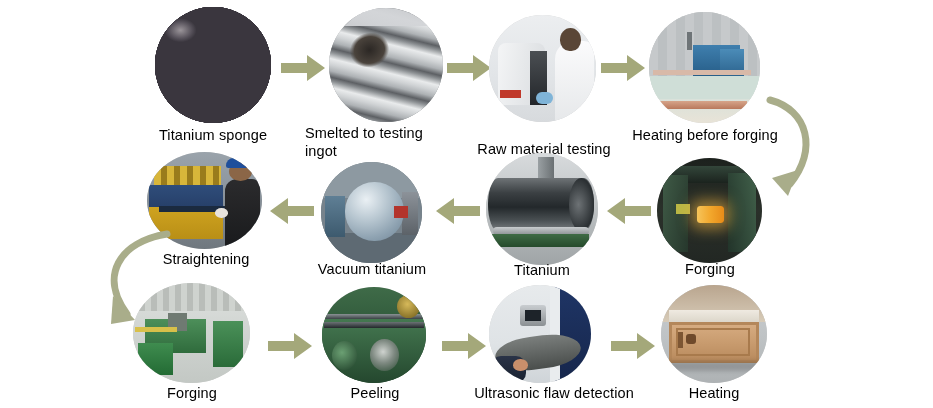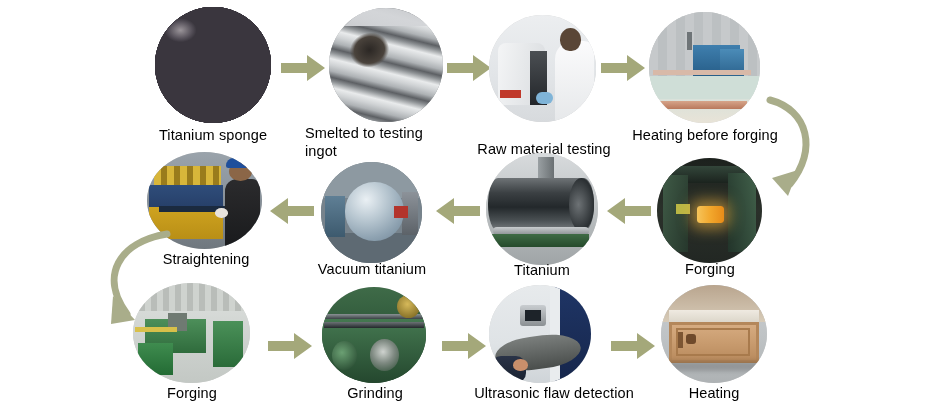--- a/index.html
+++ b/index.html
@@ -385,21 +385,21 @@
     <div class="photo" style="left:322px;top:287px;width:104px;height:96px;">
       <div class="scene sc-grind">
         <div class="body"></div>
           <div class="rod2"></div>
           <div class="rod"></div>
         <div class="chuck"></div>
           <div class="w1"></div>
           <div class="w2"></div>
       </div>
     </div>
-    <div class="caption" style="left:313px;top:384px;width:124px;">Grinding</div>
+    <div class="caption" style="left:313px;top:384px;width:124px;">Peeling</div>
   </div>
 
   <div class="arrow" style="left:442px;top:333px;">
     <svg width="44" height="26" viewBox="0 0 44 26">
         <path d="M0 8 H26 V0 L44 13 L26 26 V18 H0 Z" fill="#a4a87a"></path>
       </svg>
   </div>
 
   <div class="node">
     <div class="photo" style="left:489px;top:285px;width:102px;height:98px;">

